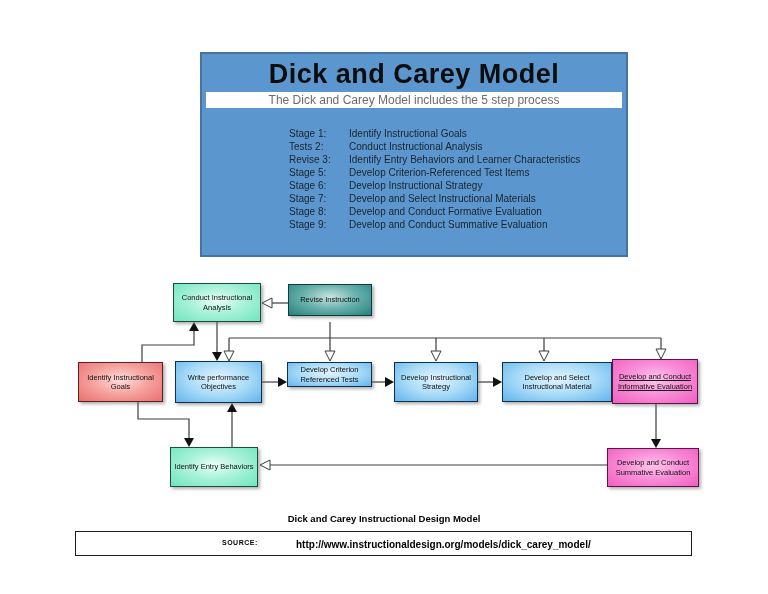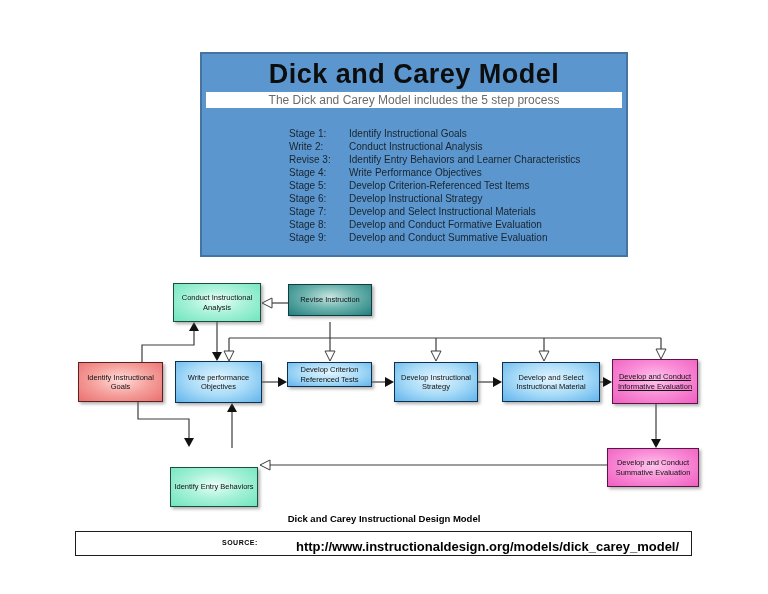--- a/index.html
+++ b/index.html
@@ -38,48 +38,44 @@
   #connectors .solid{fill:#111;stroke:none;}
   #connectors .hollow{fill:#ffffff;stroke:#3c3c3c;stroke-width:1;}
 
   
   .caption{position:absolute;left:0;top:513px;width:768px;text-align:center;
            font-size:9.5px;font-weight:bold;color:#000;}
   .source-box{position:absolute;left:75px;top:531px;width:617px;height:25px;
               border:1.5px solid #1c1c1c;box-sizing:border-box;}
   .source-label{position:absolute;left:146px;top:7px;font-size:7px;font-weight:bold;
                 letter-spacing:0.5px;color:#000;}
-  .source-url{position:absolute;left:220px;top:6.5px;font-size:13px;font-weight:bold;color:#000;}
+  .source-url{position:absolute;left:220px;top:6.5px;font-size:10px;font-weight:bold;color:#000;}
 </style>
 </head>
 <body>
 
 <div id="canvas">
 
   <div class="header-panel">
     <div class="header-title">Dick and Carey Model</div>
     <div class="header-subbar">
       <span>The Dick and Carey Model includes the 5 step process</span>
     </div>
     <div class="stage-list">
       <div class="stage-row">
         <span class="stage-label">Stage 1:</span>
           <span>Identify Instructional Goals</span>
         </div>
       <div class="stage-row">
-        <span class="stage-label">Write 2:</span>
+        <span class="stage-label">Tests 2:</span>
           <span>Conduct Instructional Analysis</span>
         </div>
       <div class="stage-row">
         <span class="stage-label">Revise 3:</span>
           <span>Identify Entry Behaviors and Learner Characteristics</span>
-        </div>
-      <div class="stage-row">
-        <span class="stage-label">Stage 4:</span>
-          <span>Write Performance Objectives</span>
         </div>
       <div class="stage-row">
         <span class="stage-label">Stage 5:</span>
           <span>Develop Criterion-Referenced Test Items</span>
         </div>
       <div class="stage-row">
         <span class="stage-label">Stage 6:</span>
           <span>Develop Instructional Strategy</span>
         </div>
       <div class="stage-row">
@@ -177,23 +173,23 @@
       <polygon class="hollow" points="270,460 270,470 260,465"></polygon>
     </g>
   </svg>
 
   <div class="node mint" style="left:173px;top:283px;width:88px;height:39px;">Conduct Instructional Analysis</div>
   <div class="node teal" style="left:288px;top:284px;width:84px;height:32px;">Revise Instruction</div>
   <div class="node red" style="left:78px;top:362px;width:85px;height:40px;">Identify Instructional Goals</div>
   <div class="node blue" style="left:175px;top:361px;width:87px;height:42px;">Write performance Objectives</div>
   <div class="node blue" style="left:287px;top:362px;width:85px;height:25px;">Develop Criterion Referenced Tests</div>
   <div class="node blue" style="left:394px;top:362px;width:84px;height:40px;">Develop Instructional Strategy</div>
-  <div class="node blue" style="left:502px;top:362px;width:98px;height:40px;">Develop and Select Instructional Material</div>
+  <div class="node blue" style="left:502px;top:362px;width:110px;height:40px;">Develop and Select Instructional Material</div>
   <div class="node pink" style="left:612px;top:359px;width:86px;height:45px;text-decoration:underline;">Develop and Conduct Informative Evaluation</div>
-  <div class="node mint" style="left:170px;top:447px;width:88px;height:40px;margin-top:20px;">Identify Entry Behaviors</div>
+  <div class="node mint" style="left:170px;top:447px;width:88px;height:40px;">Identify Entry Behaviors</div>
   <div class="node pink" style="left:607px;top:448px;width:92px;height:39px;">Develop and Conduct Summative Evaluation</div>
 
   <div class="caption">Dick and Carey Instructional Design Model</div>
   <div class="source-box">
     <span class="source-label">SOURCE:</span>
     <span class="source-url">http://www.instructionaldesign.org/models/dick_carey_model/</span>
   </div>
 
 </div>
 

